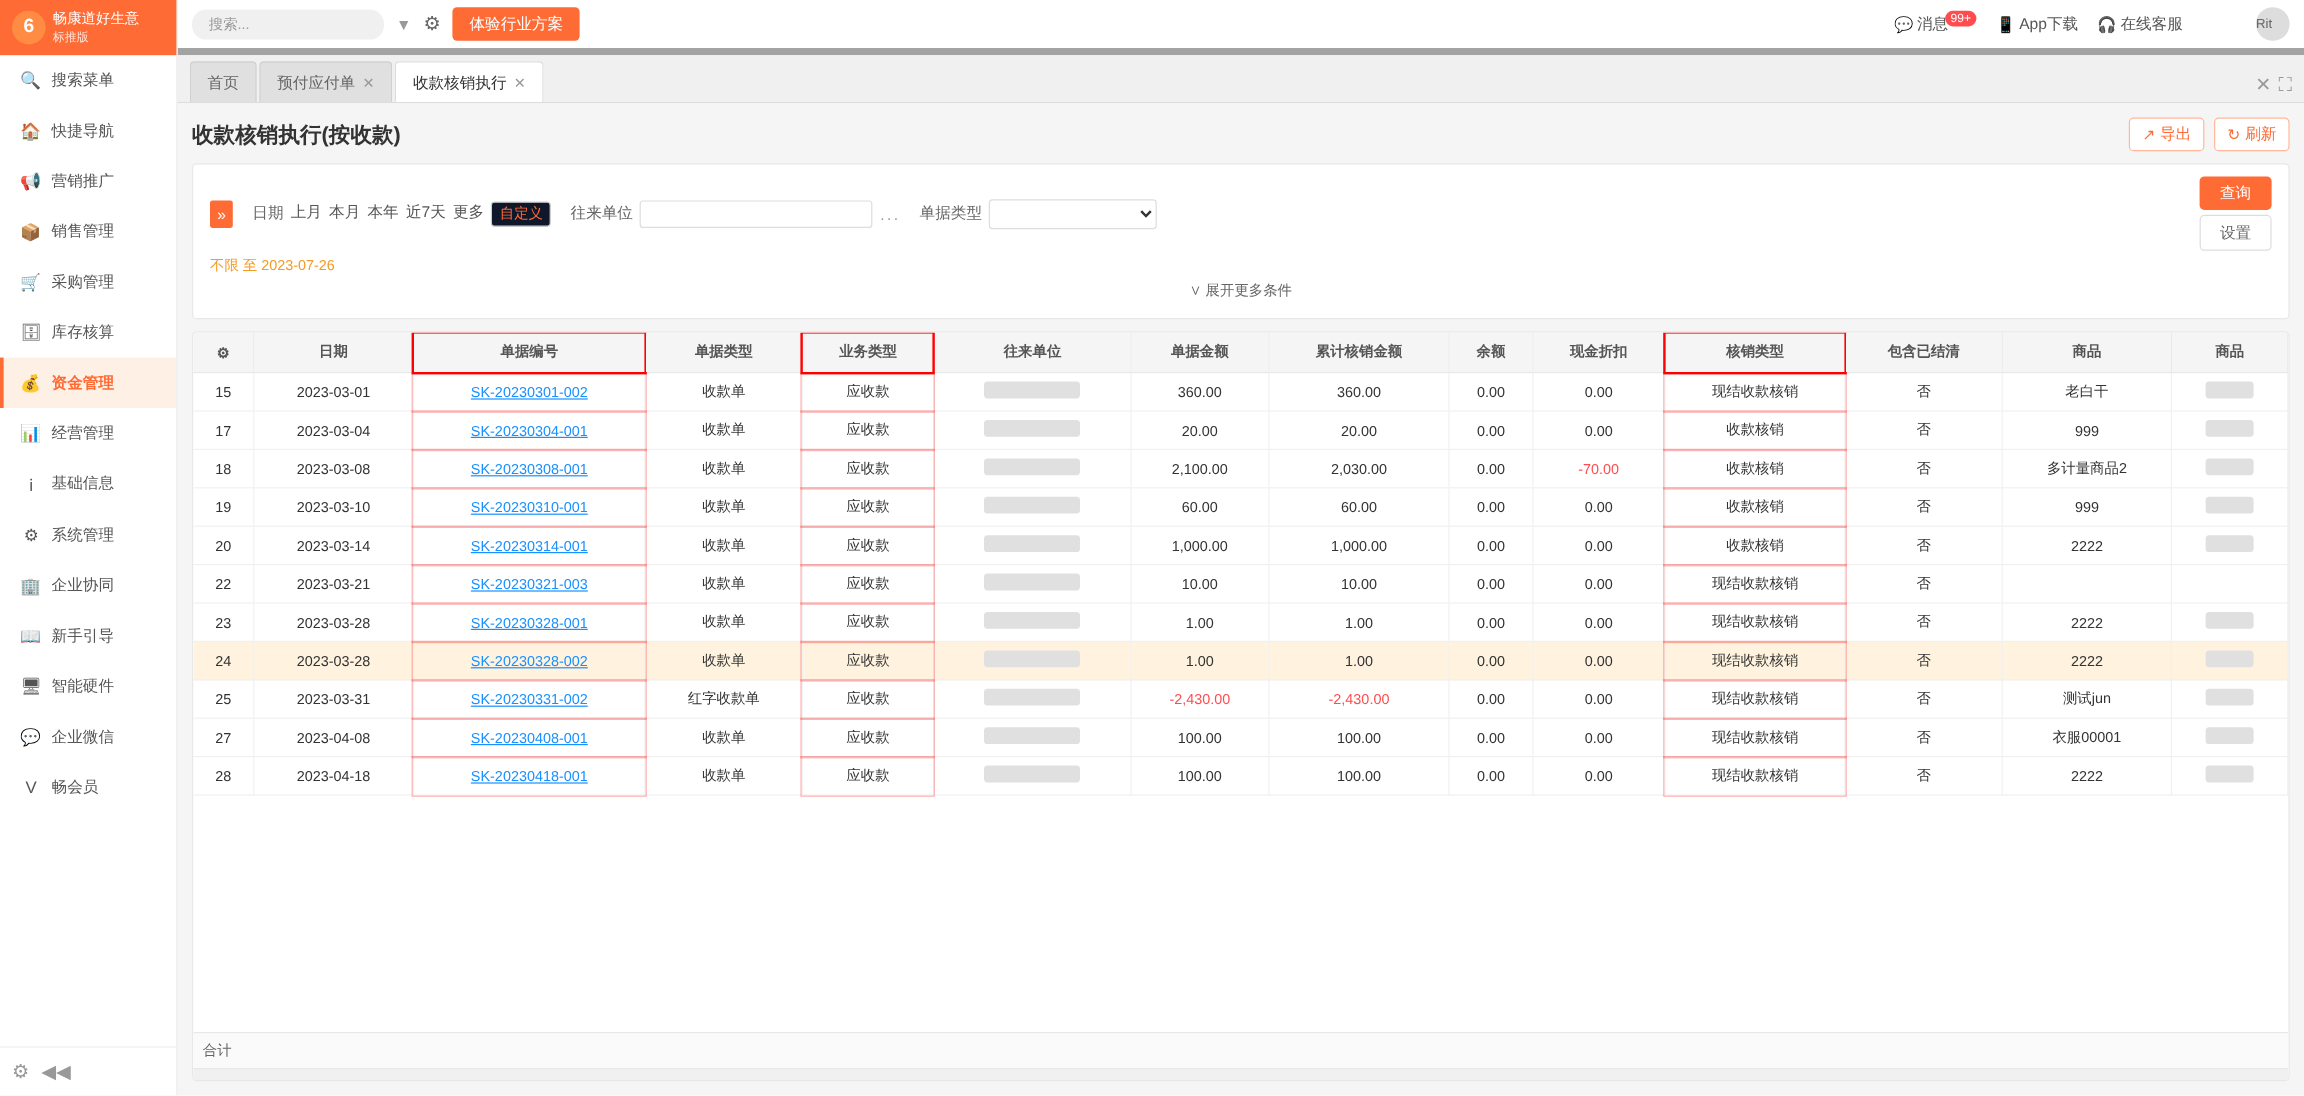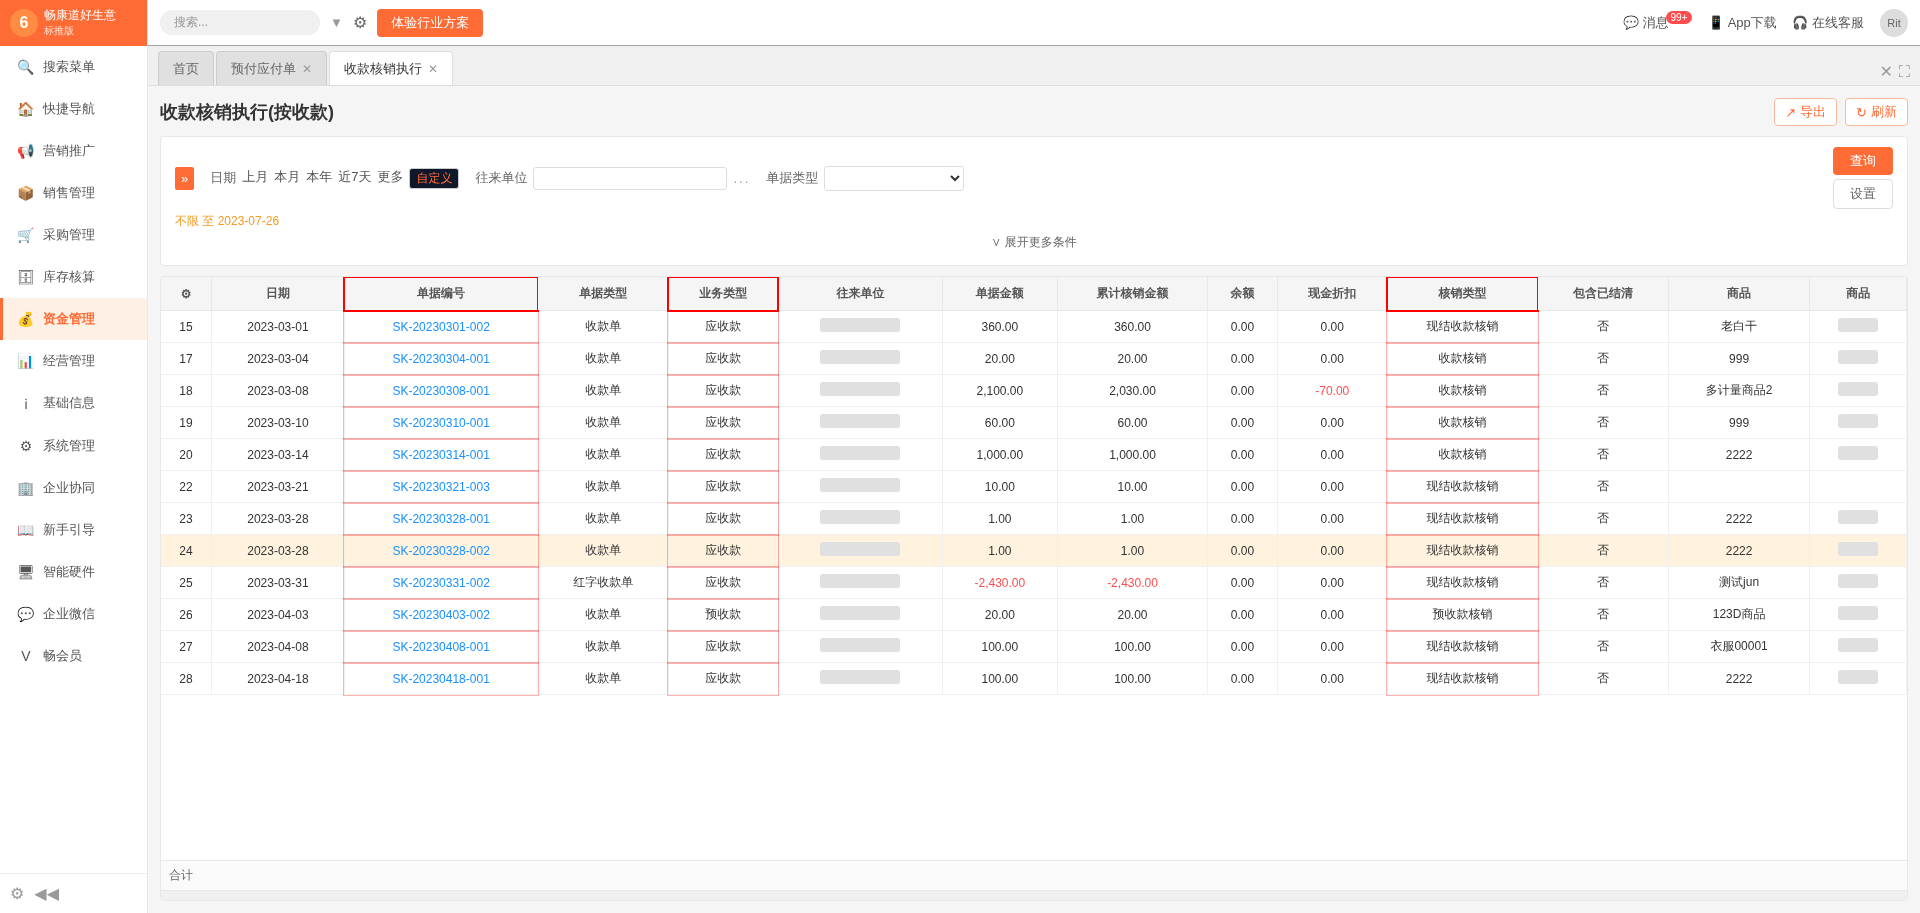--- a/index.html
+++ b/index.html
@@ -14,21 +14,21 @@
     .sidebar-menu { flex: 1; overflow-y: auto; }
     .sidebar-item { display: flex; align-items: center; gap: 8px; padding: 12px 14px; cursor: pointer; color: #555; font-size: 13px; border-left: 3px solid transparent; }
     .sidebar-item.active { background: #fff0e6; color: #ff6b35; border-left-color: #ff6b35; font-weight: bold; }
     .sidebar-item-icon { font-size: 14px; width: 18px; text-align: center; }
     .sidebar-bottom { padding: 10px; display: flex; gap: 10px; align-items: center; border-top: 1px solid #eee; }
 
     
     .main { flex: 1; display: flex; flex-direction: column; overflow: hidden; }
 
     
-    .topbar { height: 46px; background: #fff; border-bottom: 1px solid #a3a3a3; display: flex; align-items: center; padding: 0 12px; gap: 10px; flex-shrink: 0; }
+    .topbar { height: 46px; background: #fff; border-bottom: 6px solid #a3a3a3; display: flex; align-items: center; padding: 0 12px; gap: 10px; flex-shrink: 0; }
     .topbar-search { background: #f0f0f0; border-radius: 12px; padding: 4px 14px; font-size: 12px; color: #999; width: 160px; cursor: pointer; }
     .topbar-arrow { color: #999; cursor: pointer; }
     .topbar-gear { color: #666; cursor: pointer; font-size: 16px; }
     .topbar-btn { background: #ff6b35; color: #fff; border: none; border-radius: 4px; padding: 5px 14px; font-size: 13px; cursor: pointer; }
     .topbar-spacer { flex: 1; }
     .topbar-actions { display: flex; align-items: center; gap: 16px; color: #555; font-size: 13px; }
     .topbar-badge { background: #ff4d4f; color: #fff; border-radius: 10px; padding: 1px 5px; font-size: 10px; margin-left: -6px; margin-top: -10px; }
     .topbar-action { display: flex; align-items: center; gap: 3px; cursor: pointer; }
     .topbar-avatar { width: 28px; height: 28px; background: #ddd; border-radius: 50%; }
 
@@ -67,21 +67,21 @@
     .expand-bar { text-align: center; padding: 4px; cursor: pointer; color: #666; font-size: 12px; }
 
     
     .table-wrap { flex: 1; background: #fff; border-radius: 4px; border: 1px solid #e8e8e8; overflow: hidden; display: flex; flex-direction: column; }
     .table-container { flex: 1; overflow: auto; }
     table { width: 100%; border-collapse: collapse; font-size: 12px; }
     thead tr { background: #f5f5f5; }
     th { padding: 8px 8px; border-bottom: 1px solid #e8e8e8; border-right: 1px solid #e8e8e8; color: #555; font-weight: 600; white-space: nowrap; text-align: center; position: sticky; top: 0; background: #f5f5f5; z-index: 1; }
     td { padding: 7px 8px; border-bottom: 1px solid #f0f0f0; border-right: 1px solid #f0f0f0; color: #333; white-space: nowrap; text-align: center; }
     tr.highlighted td { background: #fff3e0; }
-    .link-cell { color: #1890ff; cursor: pointer; }
+    .link-cell { color: #1890ff; cursor: pointer; text-decoration: underline; }
     .blurred { background: #e0e0e0; border-radius: 3px; height: 14px; display: inline-block; }
     .table-footer { background: #fafafa; border-top: 1px solid #e8e8e8; padding: 6px 8px; font-size: 12px; color: #666; }
     .scrollbar-row { height: 10px; background: #f0f0f0; border-top: 1px solid #e8e8e8; }
   </style>
 </head>
 <body>
 
 <div class="sidebar">
   <div class="sidebar-logo">
     <div class="sidebar-logo-icon">6</div>
@@ -174,21 +174,21 @@
         <sup class="topbar-badge">99+</sup>
       </div>
       <div class="topbar-action">
         <span>📱</span>
         <span>App下载</span>
       </div>
       <div class="topbar-action">
         <span>🎧</span>
         <span>在线客服</span>
       </div>
-      <div class="topbar-avatar" style="background:#ddd;border-radius:50%;width:28px;height:28px;display:flex;align-items:center;justify-content:center;font-size:11px;color:#666;">
+      <div class="topbar-avatar" style="background:#ddd;border-radius:50%;width:28px;height:28px;display:flex;align-items:center;font-size:11px;color:#666;margin-left:45px;">
         <span>Rit</span>
       </div>
     </div>
   </div>
 
   <div class="tabbar">
     <div class="tab">
       <span>首页</span>
     </div>
     <div class="tab">
@@ -421,36 +421,20 @@
       <td style="color:#ff4d4f">-2,430.00</td>
       <td style="color:#ff4d4f">-2,430.00</td>
       <td>0.00</td>
       <td>0.00</td>
       <td style="outline:1px solid rgba(255,0,0,0.3);">现结收款核销</td>
       <td>否</td>
       <td>测试jun</td>
       <td><span class="blurred" style="width:40px;"></span></td>
     </tr>
               <tr>
-      <td>26</td>
-      <td>2023-04-03</td>
-      <td style="outline:1px solid rgba(255,0,0,0.3);"><span class="link-cell">SK-20230403-002</span></td>
-      <td>收款单</td>
-      <td style="outline:1px solid rgba(255,0,0,0.3);">预收款</td>
-      <td><span class="blurred" style="width:80px;"></span></td>
-      <td>20.00</td>
-      <td>20.00</td>
-      <td>0.00</td>
-      <td>0.00</td>
-      <td style="outline:1px solid rgba(255,0,0,0.3);">预收款核销</td>
-      <td>否</td>
-      <td>123D商品</td>
-      <td><span class="blurred" style="width:40px;"></span></td>
-    </tr>
-              <tr>
       <td>27</td>
       <td>2023-04-08</td>
       <td style="outline:1px solid rgba(255,0,0,0.3);"><span class="link-cell">SK-20230408-001</span></td>
       <td>收款单</td>
       <td style="outline:1px solid rgba(255,0,0,0.3);">应收款</td>
       <td><span class="blurred" style="width:80px;"></span></td>
       <td>100.00</td>
       <td>100.00</td>
       <td>0.00</td>
       <td>0.00</td>

